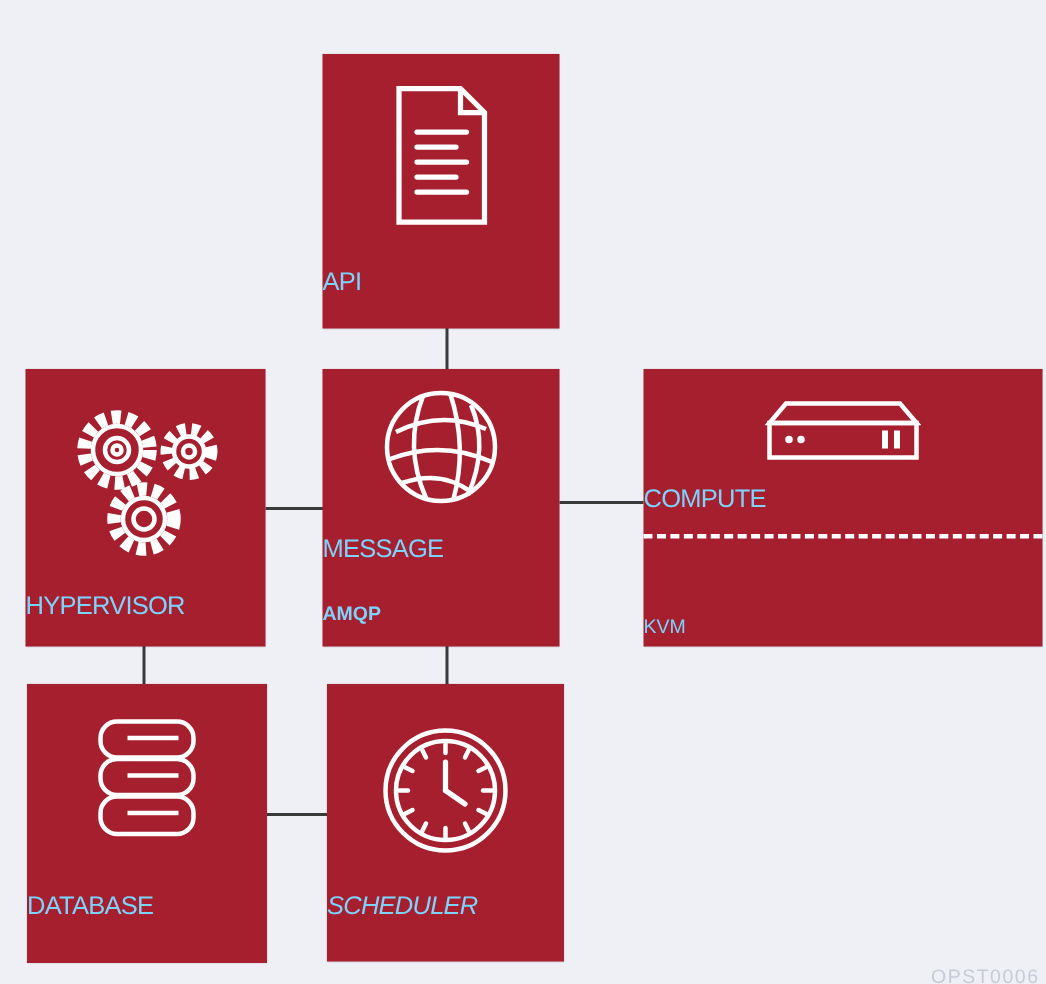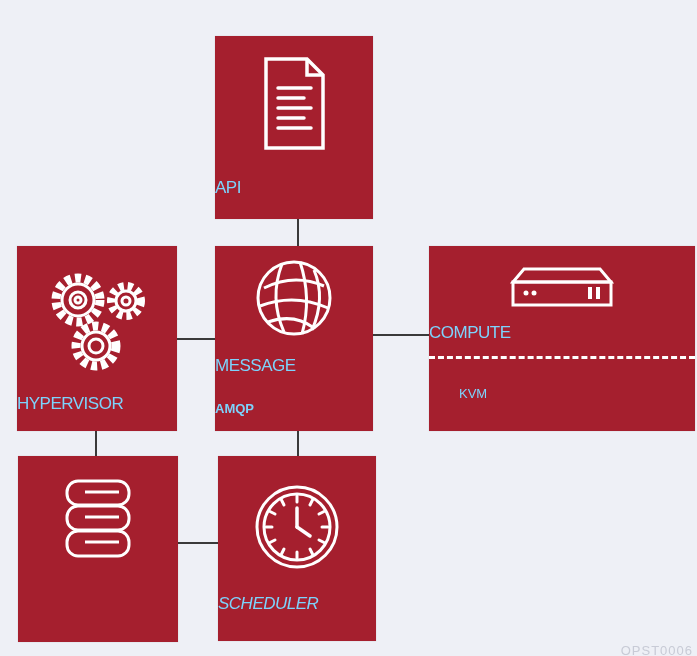--- a/index.html
+++ b/index.html
@@ -59,21 +59,21 @@
       <path d="M14 3 H90 L101 16 H3 Z"></path>
         <rect x="3" y="16" width="98" height="23"></rect>
     </g>
     <circle cx="16" cy="27" r="2.5" fill="#fff"></circle>
       <circle cx="24" cy="27" r="2.5" fill="#fff"></circle>
     <rect x="78" y="21" width="4" height="12" fill="#fff"></rect>
       <rect x="86" y="21" width="4" height="12" fill="#fff"></rect>
   </svg>
   <div class="lbl" style="top:77px;">COMPUTE</div>
   <div class="dash" style="top:110px;"></div>
-  <div class="sub" style="top:140px;margin-left:30px;">KVM</div>
+  <div class="sub" style="top:164px;">KVM</div>
 </div>
 
 <div class="box" style="left:17px;top:246px;width:160px;height:185px;">
   <svg class="icon" style="top:22px;" width="110" height="110" viewBox="0 0 110 110">
     <g fill="none" stroke="#fff" stroke-width="3">
       <circle cx="36" cy="32" r="22" stroke-dasharray="6 4" stroke-width="9"></circle>
       <circle cx="36" cy="32" r="16"></circle>
         <circle cx="36" cy="32" r="8"></circle>
         <circle cx="36" cy="32" r="3"></circle>
       <circle cx="84" cy="33" r="15" stroke-dasharray="5 4" stroke-width="8"></circle>
@@ -91,20 +91,21 @@
   <svg class="icon" style="top:22px;" width="70" height="82" viewBox="0 0 70 82">
     <g fill="none" stroke="#fff" stroke-width="3">
       <rect x="4" y="3" width="62" height="24" rx="11"></rect>
       <rect x="4" y="28" width="62" height="24" rx="11"></rect>
       <rect x="4" y="53" width="62" height="25" rx="11"></rect>
       <line x1="22" y1="14" x2="56" y2="14"></line>
         <line x1="22" y1="39" x2="56" y2="39"></line>
         <line x1="22" y1="64" x2="56" y2="64"></line>
     </g>
   </svg>
+  <div class="lbl" style="top:138px;">DATABASE</div>
 </div>
 
 <div class="box" style="left:218px;top:456px;width:158px;height:185px;font-style:italic;">
   <svg class="icon" style="top:28px;" width="86" height="86" viewBox="0 0 86 86">
     <g fill="none" stroke="#fff" stroke-width="3">
       <circle cx="43" cy="43" r="40"></circle>
         <circle cx="43" cy="43" r="33"></circle>
     </g>
     <g stroke="#fff" stroke-width="3" stroke-linecap="round">
       <line x1="43" y1="12" x2="43" y2="18"></line>

